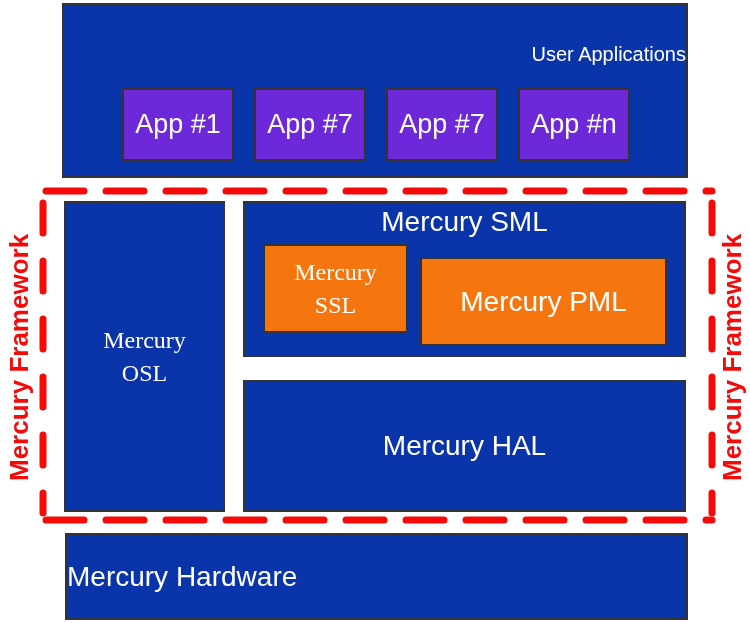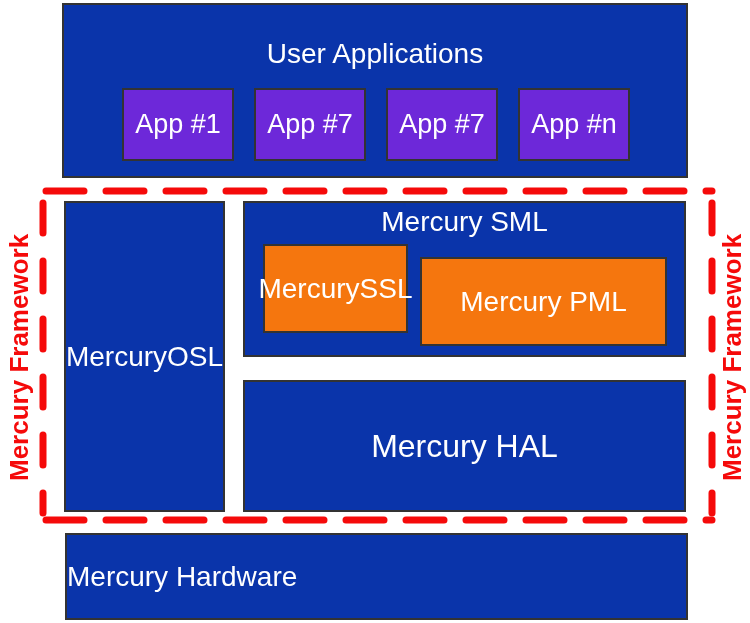--- a/index.html
+++ b/index.html
@@ -26,38 +26,38 @@
   .orangebox {
     position: absolute;
     background: #F5760E;
     border: 2px solid #333333;
     box-sizing: border-box;
     color: #ffffff;
     display: flex; align-items: center; justify-content: center;
   }
 
   .user-apps { left: 62px; top: 3px; width: 626px; height: 175px; }
-  .box-title { position: absolute; left: 0; right: 0; top: 33px; text-align: center; font-size: 28px; line-height: 32px; }
+  .box-title { position: absolute; left: 0; right: 0; top: 33px; text-align: right; font-size: 20px; line-height: 32px; }
   .apps-row { position: absolute; left: 58px; top: 83px; display: flex; gap: 20px; }
   .appbox {
     width: 112px; height: 73px;
     background: #6d28d9; border: 2px solid #333333; box-sizing: border-box;
     display: flex; align-items: center; justify-content: center;
     font-size: 27px; color: #ffffff;
   }
 
   .osl { left: 64px; top: 201px; width: 161px; height: 311px; display: flex; align-items: center; justify-content: center; }
-  .center-label { display: flex; align-items: center; font-size: 28px; line-height: 33px; text-align: center; }
+  .center-label { display: flex; flex-direction: column; align-items: center; font-size: 24px; line-height: 33px; text-align: center; font-family: Liberation Serif, serif; }
 
   .sml { left: 243px; top: 201px; width: 443px; height: 156px; }
   .sml-title { position: absolute; left: 0; right: 0; top: 4px; text-align: center; font-size: 28px; line-height: 30px; }
   .ssl { left: 18px; top: 41px; width: 145px; height: 89px; }
   .pml { left: 175px; top: 54px; width: 247px; height: 89px; font-size: 28px; }
 
-  .hal { left: 243px; top: 380px; width: 443px; height: 132px; display: flex; align-items: center; justify-content: center; font-size: 32px; }
+  .hal { left: 243px; top: 380px; width: 443px; height: 132px; display: flex; align-items: center; justify-content: center; font-size: 28px; }
   .hardware { left: 65px; top: 533px; width: 623px; height: 87px; display: flex; align-items: center; justify-content: flex-start; font-size: 28px; }
 
   .side-label {
     position: absolute;
     top: 190px;
     height: 334px;
     writing-mode: vertical-rl;
     transform: rotate(180deg);
     text-align: center;
     color: #F50A0A;

